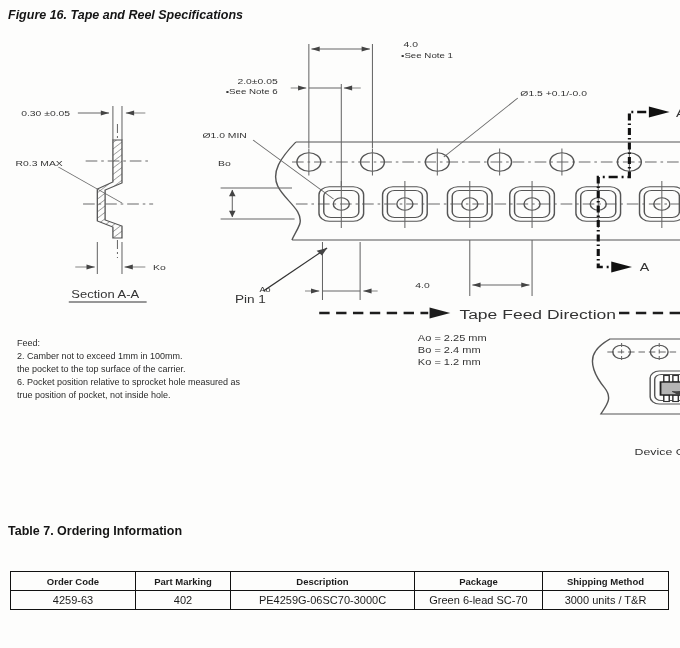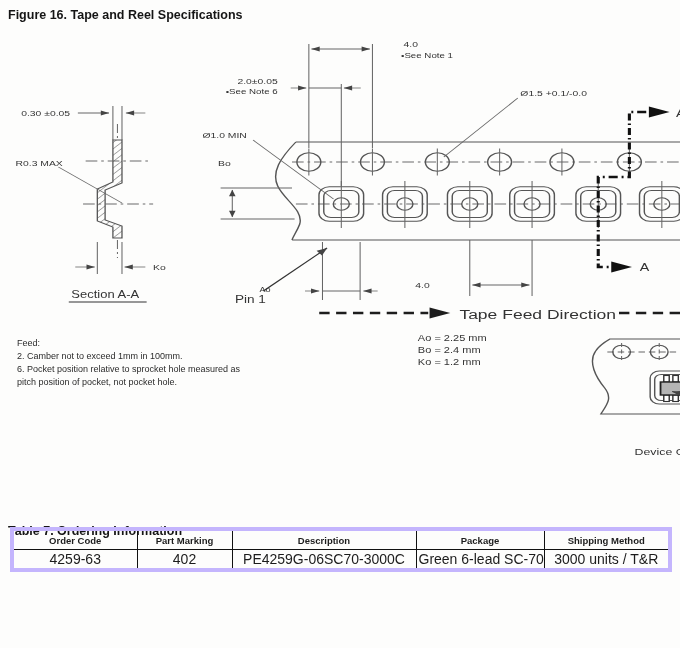--- a/index.html
+++ b/index.html
@@ -1,24 +1,24 @@
 <!DOCTYPE html>
 <html><head>
 <meta charset="utf-8">
 <style>
   html,body{margin:0;padding:0;}
   body{width:680px;height:648px;background:#fdfdfc;font-family:"Liberation Sans",sans-serif;}
   .page{position:relative;width:680px;height:648px;background:#fdfdfc;overflow:hidden;}
-  .fig-title{position:absolute;left:8px;top:8px;font-size:12.5px;font-weight:bold;color:#151515;margin:0;}
+  .fig-title{position:absolute;left:8px;top:8px;font-size:12.5px;font-weight:bold;color:#151515;margin:0;font-style:italic;}
   .tbl-title{position:absolute;left:8px;top:524px;font-size:12.5px;font-weight:bold;color:#151515;margin:0;}
   svg.fig{position:absolute;left:0;top:0;}
   .notes{position:absolute;left:17px;top:337px;width:300px;font-size:9px;line-height:13px;color:#2b2b2b;}
-  table.order{position:absolute;left:10px;top:527px;width:658px;border-collapse:collapse;table-layout:fixed;
-    border:4px solid #c4b5fd;}
-  table.order th,table.order td{border:1px solid #111;text-align:center;font-size:14px;color:#1c1c1c;
+  table.order{position:absolute;left:10px;top:571px;width:658px;border-collapse:collapse;table-layout:fixed;
+    border:1px solid #c4b5fd;}
+  table.order th,table.order td{border:1px solid #111;text-align:center;font-size:11px;color:#1c1c1c;
     height:18px;padding:0 2px;overflow:hidden;white-space:nowrap;}
   table.order th{font-weight:bold;font-size:9.5px;}
   text{fill:#333;font-family:"Liberation Sans",sans-serif;}
   .thin{stroke:#666;stroke-width:0.8;fill:none;}
   .med{stroke:#555;stroke-width:1.1;fill:none;}
   .cl{stroke:#6a6a6a;stroke-width:0.8;fill:none;stroke-dasharray:9 3 2 3;}
   .bold{stroke:#111;stroke-width:2.4;fill:none;stroke-dasharray:7 3 1.5 3;}
   .dim{font-size:8px;}
   .dimsm{font-size:7.5px;}
 </style>
@@ -221,22 +221,23 @@
       </g>
 
       <text x="489" y="455" font-size="9.5" fill="#333">Device Orientation in Tape</text>
     </g>
     </svg>
   </svg>
 
   <div class="notes">
     <div>Feed:</div>
     <div>2. Camber not to exceed 1mm in 100mm.</div>
+    <div>the pocket to the top surface of the carrier.</div>
     <div>6. Pocket position relative to sprocket hole measured as</div>
-    <div>pitch position of pocket, not pocket hole.</div>
+    <div>true position of pocket, not inside hole.</div>
   </div>
 
   <h2 class="tbl-title">Table 7. Ordering Information</h2>
 
   <table class="order">
     <colgroup>
       <col style="width:125px">
         <col style="width:95px">
         <col style="width:184px">
         <col style="width:128px">

